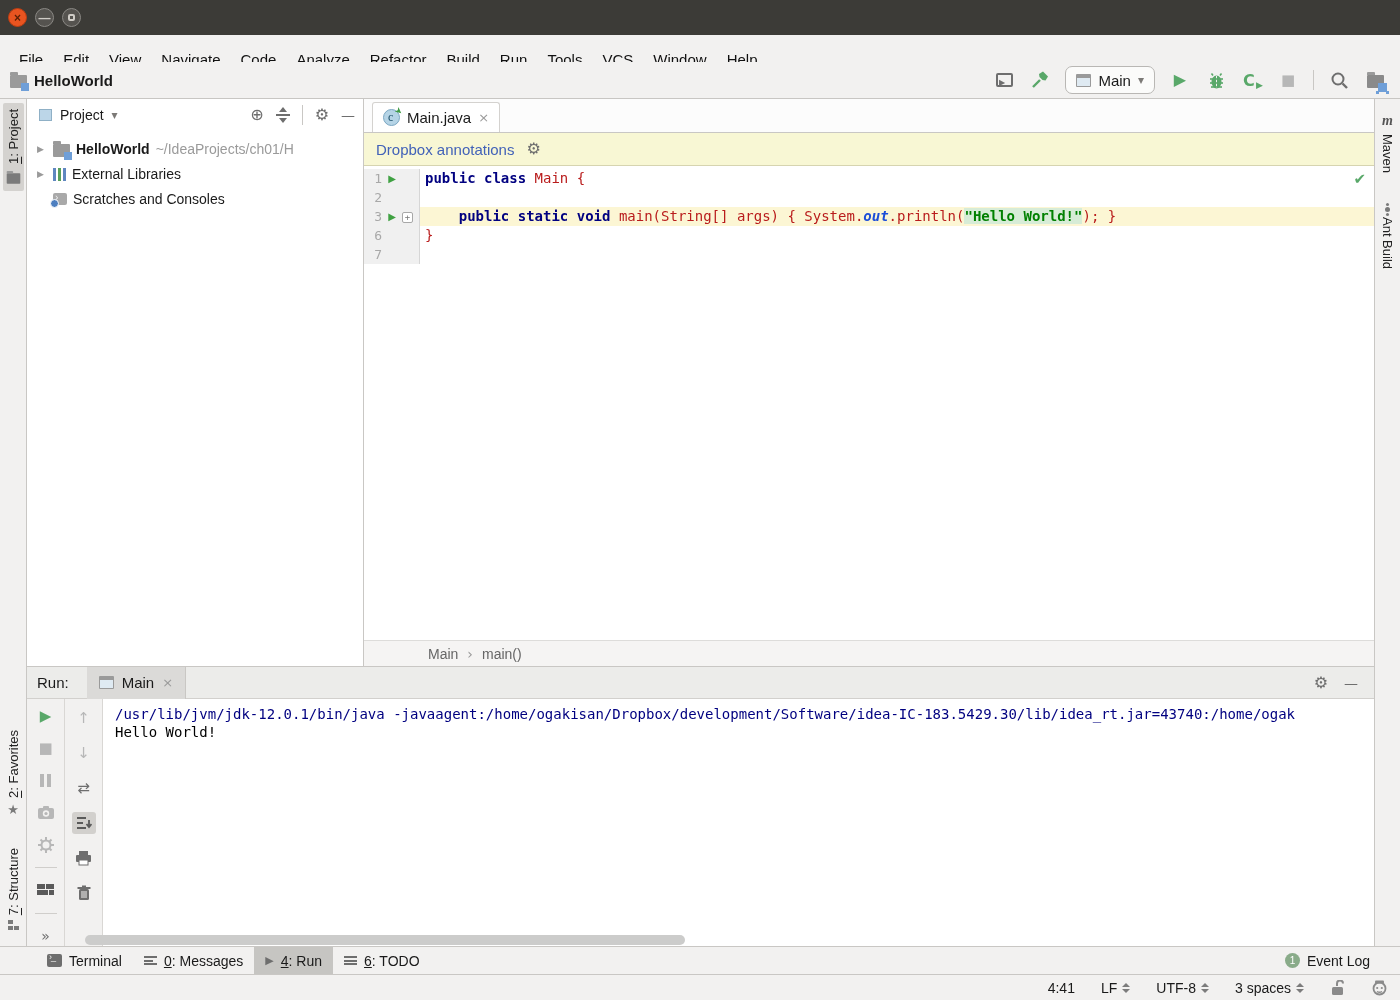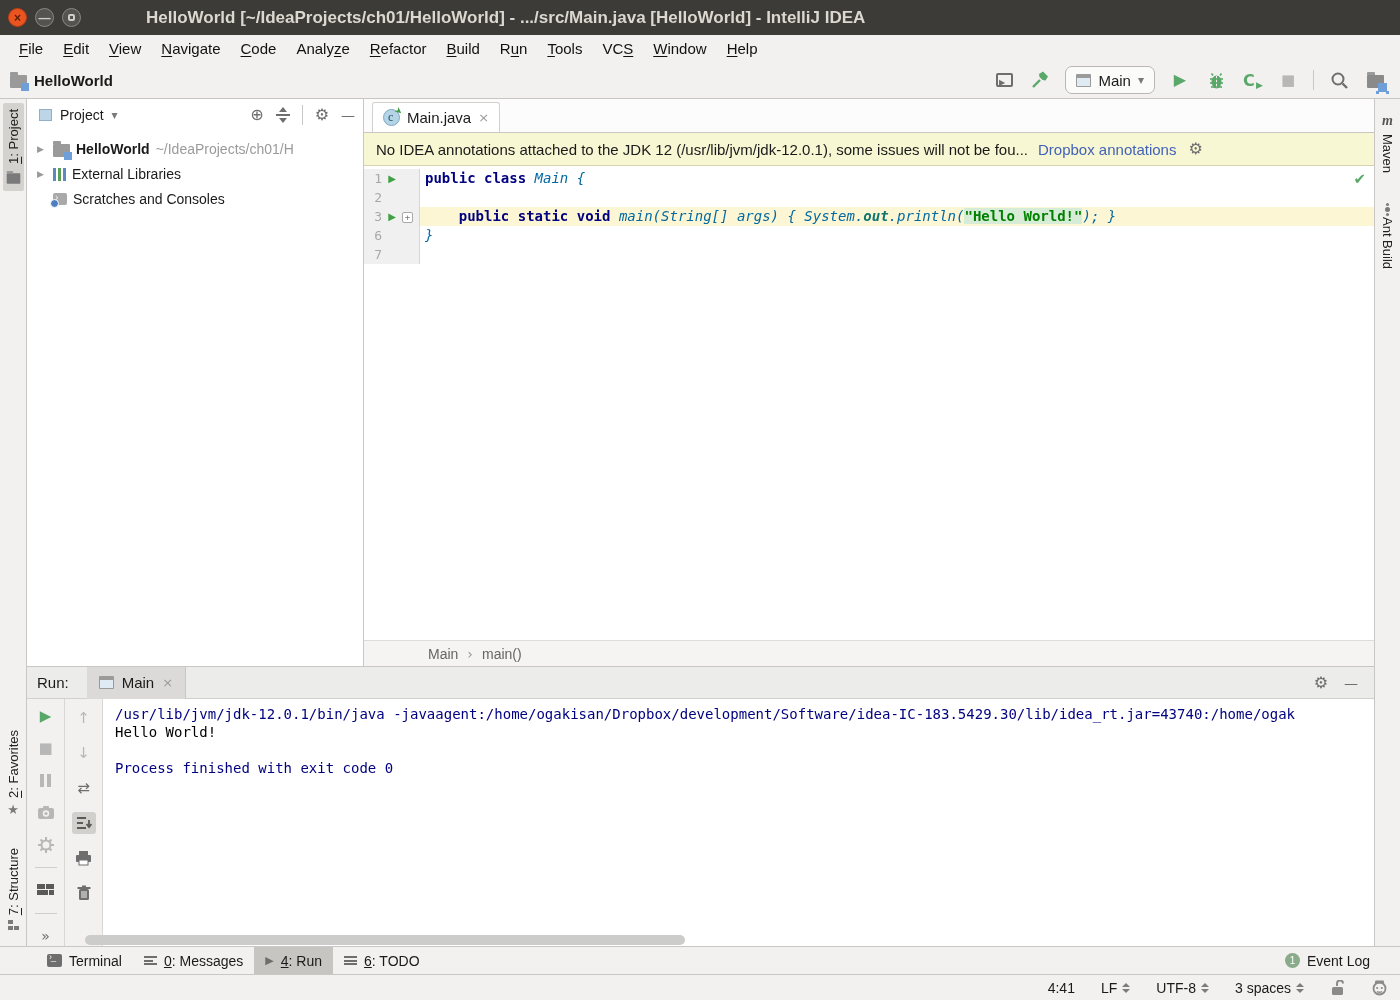--- a/index.html
+++ b/index.html
@@ -9,21 +9,21 @@
   
   .titlebar { position:absolute; top:0; left:0; width:1400px; height:35px; background:#3c3b37; display:flex; align-items:center; }
   .wbtns { display:flex; gap:8px; margin-left:8px; }
   .wbtn { width:19px; height:19px; border-radius:50%; display:flex; align-items:center; justify-content:center; font-size:12px; line-height:1; cursor:default; }
   .wbtn.close { background:#e95420; border:1px solid #bf3e12; color:#5e2005; font-weight:bold; }
   .wbtn.plain { background:#55534f; border:1px solid #8a8884; color:#cfccc6; font-weight:bold; }
   .wbtn .maxsq { width:7px; height:7px; border:2px solid #cfccc6; border-radius:2px; display:block; }
   .wtitle { color:#dcd8d0; font-weight:bold; font-size:17px; margin-left:65px; white-space:nowrap; }
 
   
-  .menubar { position:absolute; top:35px; left:0; width:1400px; height:27px; background:#f2f1f0; display:flex; align-items:center; padding-left:10px; gap:2px; }
+  .menubar { position:absolute; top:46px; left:0; width:1400px; height:27px; background:#f2f1f0; display:flex; align-items:center; padding-left:10px; gap:2px; }
   .menu-item { padding:2px 9px; font-size:15px; color:#111; cursor:default; }
   .menu-item u { text-underline-offset:2px; }
 
   
   .toolbar { position:absolute; top:62px; left:0; width:1400px; height:37px; background:#f2f1f0; border-bottom:1px solid #c8c6c3; display:flex; align-items:center; }
   .tb-left { display:flex; align-items:center; gap:7px; margin-left:10px; }
   .projname { font-weight:bold; font-size:15px; }
   .tb-right { margin-left:auto; display:flex; align-items:center; gap:14px; margin-right:14px; }
   .tbtn { display:flex; align-items:center; justify-content:center; width:22px; height:22px; cursor:default; }
   .sep-v { width:1px; height:20px; background:#c9c7c4; }
@@ -133,22 +133,22 @@
   .code { flex:1; position:relative; display:flex; flex-direction:column; overflow:hidden; font-family:"DejaVu Sans Mono","Liberation Mono",monospace; font-size:14px; padding-top:3px; }
   .cl { display:flex; height:19px; line-height:19px; white-space:pre; }
   .cl.hl .ctext { background:#fcf6d4; }
   .gut { width:56px; flex:0 0 56px; background:#f0f0f0; border-right:1px solid #d6d6d6; display:flex; align-items:center; }
   .gnum { width:18px; text-align:right; color:#a8a8a8; font-size:13px; }
   .grun { width:20px; text-align:center; font-size:10px; color:#3fa142; font-family:"DejaVu Sans",sans-serif; }
   .gfold { width:14px; font-size:10px; color:#9a9a9a; }
   .fbox { display:inline-block; width:11px; height:11px; border:1px solid #a8a8a8; background:#fff; font-size:9px; line-height:9px; text-align:center; color:#777; border-radius:2px; }
   .ctext { flex:1; padding-left:5px; }
   .kw { color:#000080; font-weight:bold; }
-  .pl { color:#0369a1;font-style:italic; }
-  .fld { color:#0f766e; font-style:italic; font-weight:bold; }
+  .pl { color:#b91c1c; }
+  .fld { color:#1d4ed8; font-style:italic; font-weight:bold; }
   .str { color:#008000; font-weight:bold; background:#d7ecd7; }
   .edcheck { position:absolute; top:4px; right:8px; font-size:15px; color:#59a869; font-family:"DejaVu Sans",sans-serif; }
 
   .breadcrumbs { height:26px; background:#f5f4f3; border-top:1px solid #dddcda; display:flex; align-items:center; gap:9px; padding-left:64px; color:#666; font-size:14px; }
   .breadcrumbs .sep { color:#999; }
   .bc { cursor:pointer; }
 
   
   .runpanel { height:280px; border-top:1px solid #c9c7c4; display:flex; flex-direction:column; min-height:0; }
   .run-header { height:32px; background:#ececea; border-bottom:1px solid #d2d0cd; display:flex; align-items:center; padding:0 10px; }
@@ -192,21 +192,20 @@
 <body>
 
 <div class="titlebar">
   <div class="wbtns">
     <span class="wbtn close">×</span>
     <span class="wbtn plain">—</span>
     <span class="wbtn plain">
         <i class="maxsq"></i>
       </span>
   </div>
-  <span class="wtitle">HelloWorld [~/IdeaProjects/ch01/HelloWorld] - .../src/Main.java [HelloWorld] - IntelliJ IDEA</span>
 </div>
 
 <div class="menubar" id="menubar">
     <span class="menu-item"><u>F</u>ile</span>
     <span class="menu-item"><u>E</u>dit</span>
     <span class="menu-item"><u>V</u>iew</span>
     <span class="menu-item"><u>N</u>avigate</span>
     <span class="menu-item"><u>C</u>ode</span>
     <span class="menu-item">Analy<u>z</u>e</span>
     <span class="menu-item"><u>R</u>efactor</span>
@@ -348,21 +347,20 @@
           <div class="etab">
             <span class="ic-class">
                 <span class="ch">c</span>
                 <span class="arrow">➤</span>
               </span>
             <span>Main.java</span>
             <span class="x g">×</span>
           </div>
         </div>
         <div class="banner">
-          <span>No IDEA annotations attached to the JDK 12 (/usr/lib/jvm/jdk-12.0.1), some issues will not be fou...</span>
           <a>Dropbox annotations</a>
           <span class="gear g gray" style="font-size:16px">⚙</span>
         </div>
         <div class="code" id="codearea">
           <span class="edcheck">✔</span>
         <div class="cl"><span class="gut"><span class="gnum">1</span><span class="grun">▶</span><span class="gfold"></span></span><span class="ctext"><span class="kw">public class </span><span class="pl">Main {</span></span></div>
             <div class="cl"><span class="gut"><span class="gnum">2</span><span class="grun"></span><span class="gfold"></span></span><span class="ctext"></span></div>
             <div class="cl hl"><span class="gut"><span class="gnum">3</span><span class="grun">▶</span><span class="gfold"><span class="fbox">+</span></span></span><span class="ctext"><span class="pl">    </span><span class="kw">public static void </span><span class="pl">main(String[] args) { System.</span><span class="fld">out</span><span class="pl">.println(</span><span class="str">"Hello World!"</span><span class="pl">); }</span></span></div>
             <div class="cl"><span class="gut"><span class="gnum">6</span><span class="grun"></span><span class="gfold"></span></span><span class="ctext"><span class="pl">}</span></span></div>
             <div class="cl"><span class="gut"><span class="gnum">7</span><span class="grun"></span><span class="gfold"></span></span><span class="ctext"></span></div>
@@ -461,21 +459,21 @@
                 <rect x="0.5" y="2" width="13" height="2" fill="#6e6e6e"></rect>
                 <rect x="5" y="0.5" width="4" height="2" fill="#6e6e6e"></rect>
                 <g stroke="#f2f1f0" stroke-width="1">
                   <line x1="5" y1="6" x2="5" y2="13"></line>
                   <line x1="7" y1="6" x2="7" y2="13"></line>
                   <line x1="9" y1="6" x2="9" y2="13"></line>
                 </g>
               </svg>
           </span>
         </div>
-        <div class="console" id="console"><div class="con-cmd">/usr/lib/jvm/jdk-12.0.1/bin/java -javaagent:/home/ogakisan/Dropbox/development/Software/idea-IC-183.5429.30/lib/idea_rt.jar=43740:/home/ogak</div><div class="con-out">Hello World!</div><div class="con-out"> </div><div class="con-sys">Process finished with exit code 0</div></div>
+        <div class="console" id="console"><div class="con-cmd">/usr/lib/jvm/jdk-12.0.1/bin/java -javaagent:/home/ogakisan/Dropbox/development/Software/idea-IC-183.5429.30/lib/idea_rt.jar=43740:/home/ogak</div><div class="con-out">Hello World!</div><div class="con-out"> </div></div>
         <div class="hscroll"></div>
       </div>
     </div>
   </div>
 
   <div class="strip right" id="strip-right">
       <div class="vtab">
         <span class="maven-m">m</span>
         <span class="vtext-r">Maven</span>
       </div>

